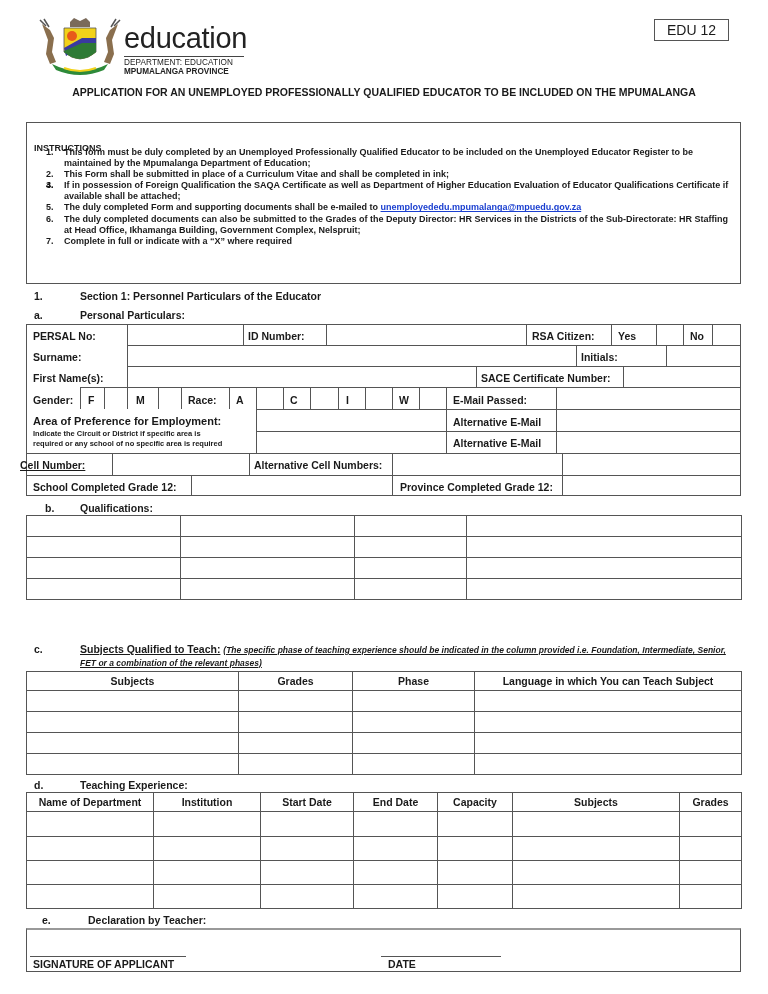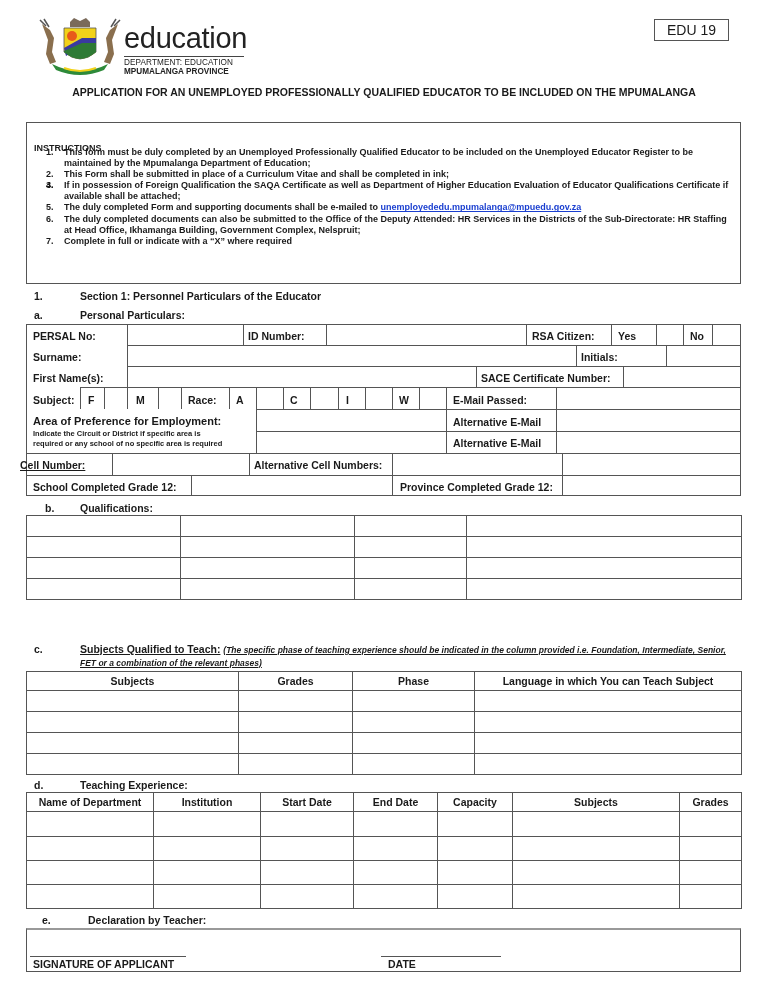--- a/index.html
+++ b/index.html
@@ -63,35 +63,35 @@
 
     <path d="M16 48 Q44 62 72 48 L68 54 Q44 64 20 54 Z" fill="#2e8a3a"></path>
     <path d="M28 52 Q44 58 60 52" stroke="#f2d21a" stroke-width="2" fill="none"></path>
   </svg>
 </div>
 <div class="logo-edu">education</div>
 <div class="logo-rule"></div>
 <div class="logo-dept">DEPARTMENT: EDUCATION</div>
 <div class="logo-prov">MPUMALANGA PROVINCE</div>
 
-<div class="edu-code">EDU 19</div>
+<div class="edu-code">EDU 12</div>
 
 <div class="title">
   <div>APPLICATION FOR AN UNEMPLOYED PROFESSIONALLY QUALIFIED EDUCATOR TO BE INCLUDED ON THE MPUMALANGA</div>
 </div>
 
 <div class="instr-box"></div>
 <div class="instr-title">INSTRUCTIONS</div>
 <ol class="instr-list">
   <li><span class="num">1.</span><span>This form must be duly completed by an Unemployed Professionally Qualified Educator to be included on the Unemployed Educator Register to be maintained by the Mpumalanga Department of Education;</span></li>
   <li><span class="num">2.</span><span>This Form shall be submitted in place of a Curriculum Vitae and shall be completed in ink;</span></li>
   <li><span class="num">3.</span></li>
   <li><span class="num">4.</span><span>If in possession of Foreign Qualification the SAQA Certificate as well as Department of Higher Education Evaluation of Educator Qualifications Certificate if available shall be attached;</span></li>
   <li><span class="num">5.</span><span>The duly completed Form and supporting documents shall be e-mailed to </span><a href="mailto:unemployededu.mpumalanga@mpuedu.gov.za">unemployededu.mpumalanga@mpuedu.gov.za</a></li>
-  <li><span class="num">6.</span><span>The duly completed documents can also be submitted to the Office of the Deputy Attended: HR Services in the Districts of the Sub-Directorate: HR Staffing at Head Office, Ikhamanga Building, Government Complex, Nelspruit;</span></li>
+  <li><span class="num">6.</span><span>The duly completed documents can also be submitted to the Grades of the Deputy Director: HR Services in the Districts of the Sub-Directorate: HR Staffing at Head Office, Ikhamanga Building, Government Complex, Nelspruit;</span></li>
   <li><span class="num">7.</span><span>Complete in full or indicate with a “X” where required</span></li>
 </ol>
 
 <div class="sec-head" style="left:34px; top:290px;">1.</div>
 <div class="sec-head" style="left:80px; top:290px;">Section 1: Personnel Particulars of the Educator</div>
 <div class="sec-head" style="left:34px; top:309px;">a.</div>
 <div class="sec-head" style="left:80px; top:309px;">Personal Particulars:</div>
 
 <div>
 
@@ -146,21 +146,21 @@
 
   <div class="lbl" style="left:33px; top:330px;">PERSAL No:</div>
   <div class="lbl" style="left:248px; top:330px;">ID Number:</div>
   <div class="lbl" style="left:532px; top:330px;">RSA Citizen:</div>
   <div class="lbl" style="left:618px; top:330px;">Yes</div>
   <div class="lbl" style="left:690px; top:330px;">No</div>
   <div class="lbl" style="left:33px; top:351px;">Surname:</div>
   <div class="lbl" style="left:581px; top:351px;text-align:right;">Initials:</div>
   <div class="lbl" style="left:33px; top:372px;">First Name(s):</div>
   <div class="lbl" style="left:481px; top:372px;">SACE Certificate Number:</div>
-  <div class="lbl" style="left:33px; top:394px;">Subject:</div>
+  <div class="lbl" style="left:33px; top:394px;">Gender:</div>
   <div class="lbl" style="left:88px; top:394px;">F</div>
   <div class="lbl" style="left:136px; top:394px;">M</div>
   <div class="lbl" style="left:188px; top:394px;">Race:</div>
   <div class="lbl" style="left:236px; top:394px;">A</div>
   <div class="lbl" style="left:290px; top:394px;">C</div>
   <div class="lbl" style="left:346px; top:394px;">I</div>
   <div class="lbl" style="left:399px; top:394px;">W</div>
   <div class="lbl" style="left:453px; top:394px;">E-Mail Passed:</div>
   <div class="lbl" style="left:33px; top:415px; font-size:11px;">Area of Preference for Employment:</div>
   <div class="lbl f7" style="left:33px; top:429px; font-size:7.5px;">Indicate the Circuit or District if specific area is</div>

